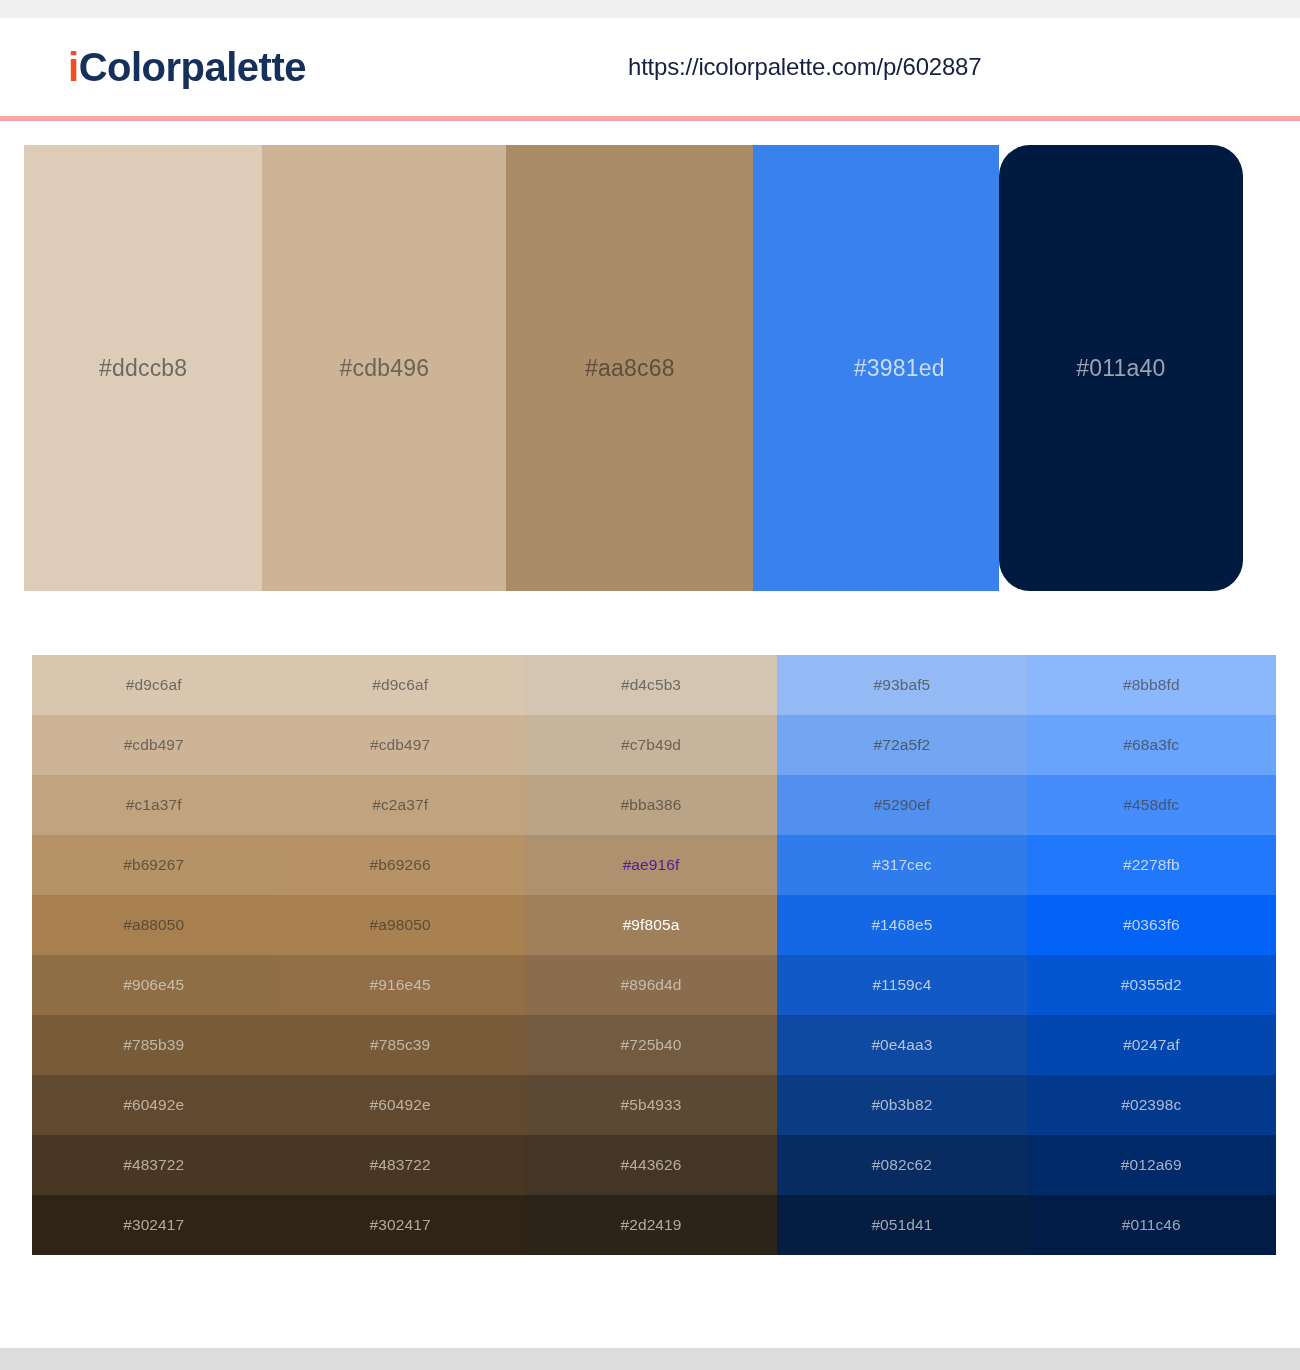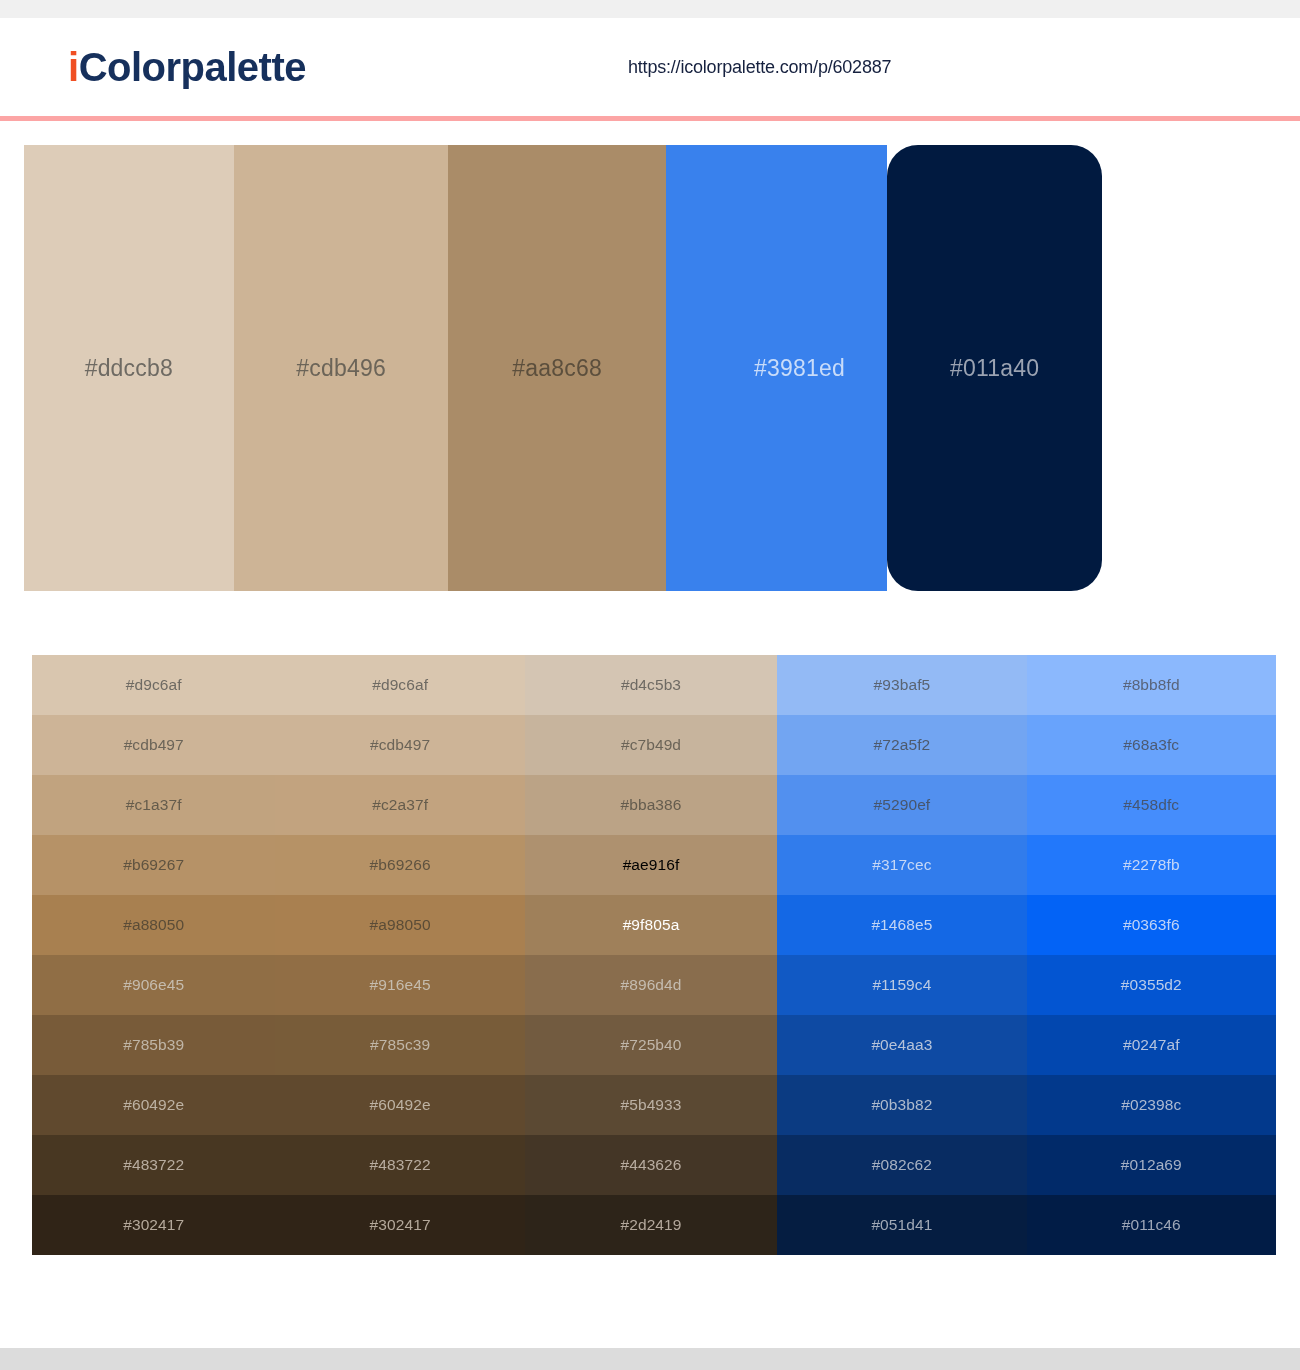--- a/index.html
+++ b/index.html
@@ -37,34 +37,34 @@
     font-weight: bold;
     letter-spacing: -0.5px;
     line-height: 1;
     white-space: nowrap;
   }
   .brand .brand-i { color: #f04f23; }
   .brand .brand-rest { color: #16305c; }
 
   .page-url {
     margin-left: 322px;
-    font-size: 18px;
+    font-size: 24px;
     color: #16213f;
     white-space: nowrap;
     letter-spacing: -0.2px;
   }
 
   
   .palette-wrap {
     padding: 24px 24px 0 24px;
     box-sizing: border-box;
   }
   .palette {
     display: flex;
-    width: 1078px;
+    width: 1219px;
     height: 446px;
   }
   .palette-swatch {
     display: flex;
     align-items: center;
     justify-content: center;
     font-size: 23px;
     letter-spacing: 0.2px;
     box-sizing: border-box;
   }
@@ -196,21 +196,21 @@
           <span>#458dfc</span>
         </div>
       </div>
       <div class="grid-row">
         <div class="grid-cell gc-0" style="background: rgb(182, 146, 103); color: rgb(95, 83, 64);">
           <span>#b69267</span>
         </div>
         <div class="grid-cell gc-1" style="background: rgb(182, 146, 102); color: rgb(95, 83, 64);">
           <span>#b69266</span>
         </div>
-        <div class="grid-cell gc-2" style="background: rgb(174, 145, 111); color: #000000;">
+        <div class="grid-cell gc-2" style="background: rgb(174, 145, 111); color: #4c1d95;">
           <span>#ae916f</span>
         </div>
         <div class="grid-cell gc-3" style="background: rgb(49, 124, 236); color: rgb(199, 216, 246);">
           <span>#317cec</span>
         </div>
         <div class="grid-cell gc-4" style="background: rgb(34, 120, 251); color: rgb(197, 215, 248);">
           <span>#2278fb</span>
         </div>
       </div>
       <div class="grid-row">

